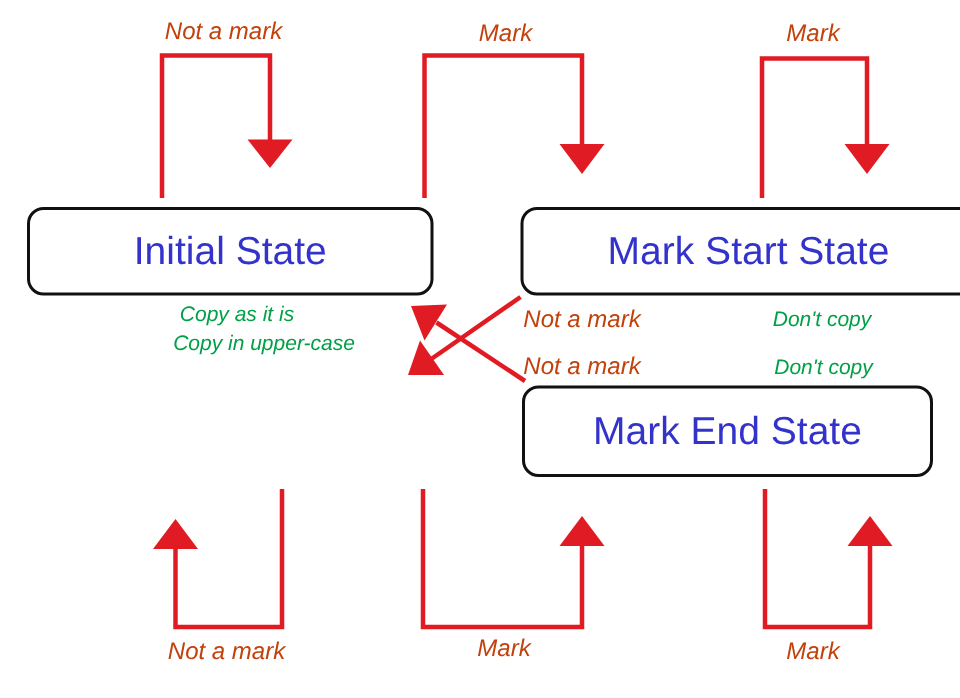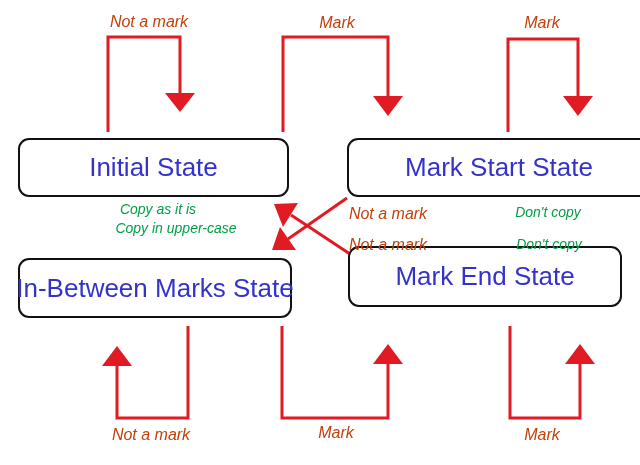--- a/index.html
+++ b/index.html
@@ -72,24 +72,21 @@
       </g>
     </g>
   </svg>
 
   <div class="state-box" style="left:18px; top:138px; width:271px; height:59px;">
     <span>Initial State</span>
   </div>
   <div class="state-box" style="left:347px; top:138px; width:304px; height:59px;">
     <span>Mark Start State</span>
   </div>
-  <div class="state-box" style="left:18px; top:258px; width:274px; height:60px;">
-    <span>In-Between Marks State</span>
-  </div>
-  <div class="state-box" style="left:348px; top:246px; width:274px; height:61px;">
+  <div class="state-box" style="left:348px; top:257px; width:274px; height:61px;">
     <span>Mark End State</span>
   </div>
 
   <div class="edge-label" style="left:149px; top:13px;">Not a mark</div>
   <div class="edge-label" style="left:337px; top:14px;">Mark</div>
   <div class="edge-label" style="left:542px; top:14px;">Mark</div>
   <div class="edge-label" style="left:388px; top:205px;">Not a mark</div>
   <div class="edge-label" style="left:388px; top:236px;">Not a mark</div>
   <div class="edge-label" style="left:151px; top:426px;">Not a mark</div>
   <div class="edge-label" style="left:336px; top:424px;">Mark</div>

